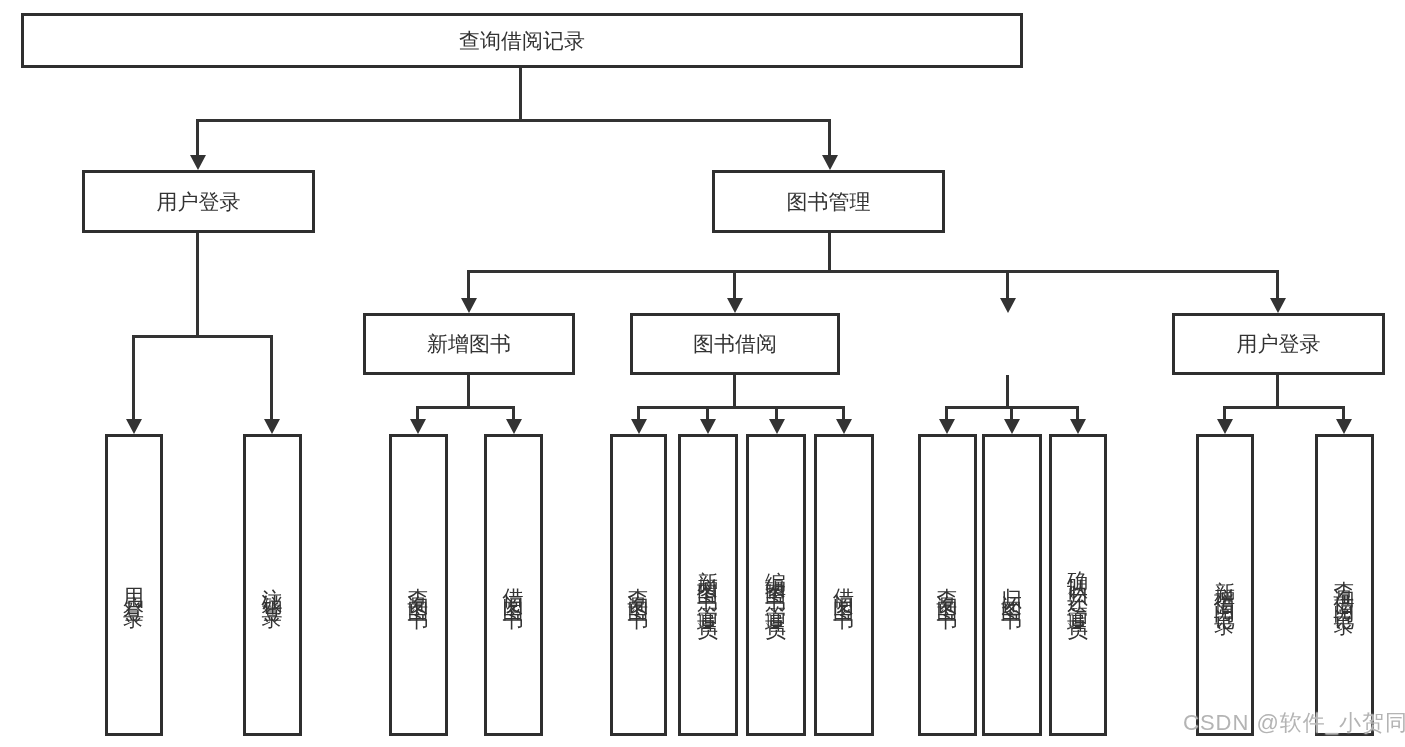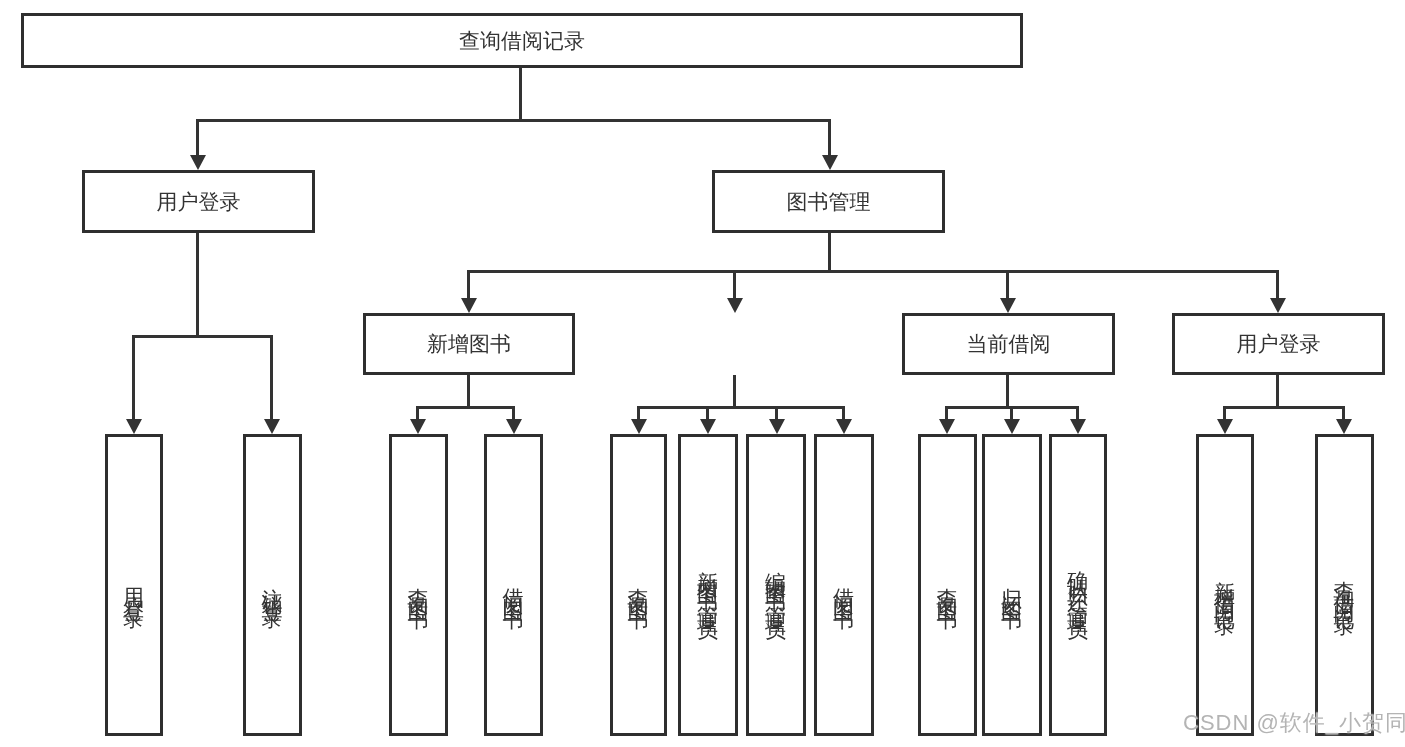--- a/index.html
+++ b/index.html
@@ -68,22 +68,22 @@
   <div class="vline" style="left:733px; top:270px; height:30px;"></div>
   <div class="arrowhead" style="left:727px; top:298px;"></div>
   <div class="vline" style="left:1006px; top:270px; height:30px;"></div>
   <div class="arrowhead" style="left:1000px; top:298px;"></div>
   <div class="vline" style="left:1276px; top:270px; height:30px;"></div>
   <div class="arrowhead" style="left:1270px; top:298px;"></div>
 
   <div class="box" style="left:363px; top:313px; width:212px; height:62px;">
     <span>新增图书</span>
   </div>
-  <div class="box" style="left:902px; top:313px; width:213px; height:62px;">
-    <span>当前借阅</span>
+  <div class="box" style="left:630px; top:313px; width:210px; height:62px;">
+    <span>图书借阅</span>
   </div>
   <div class="box" style="left:1172px; top:313px; width:213px; height:62px;">
     <span>用户登录</span>
   </div>
 
   <div class="vline" style="left:467px; top:375px; height:33px;"></div>
   <div class="hline" style="left:417px; top:406px; width:98px;"></div>
   <div class="vline" style="left:416px; top:406px; height:16px;"></div>
   <div class="arrowhead" style="left:410px; top:419px;"></div>
   <div class="vline" style="left:512px; top:406px; height:16px;"></div>

